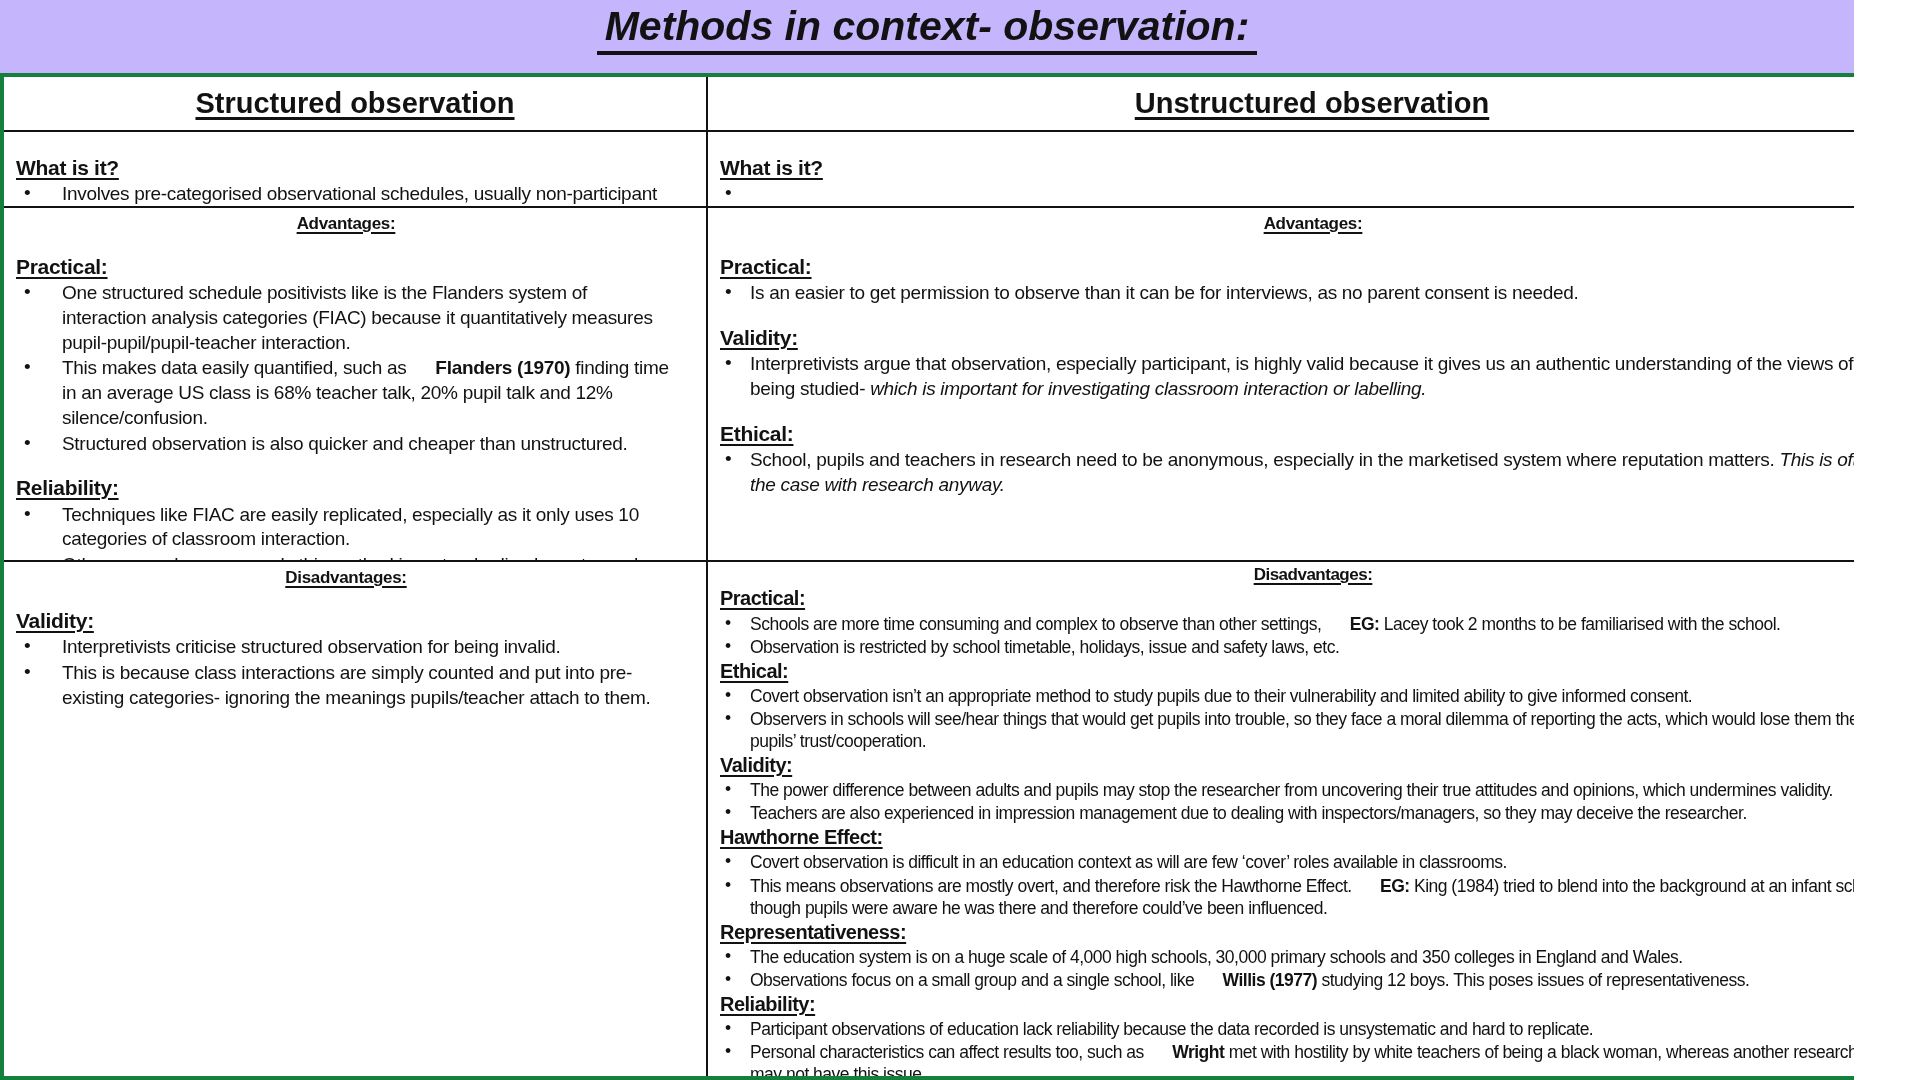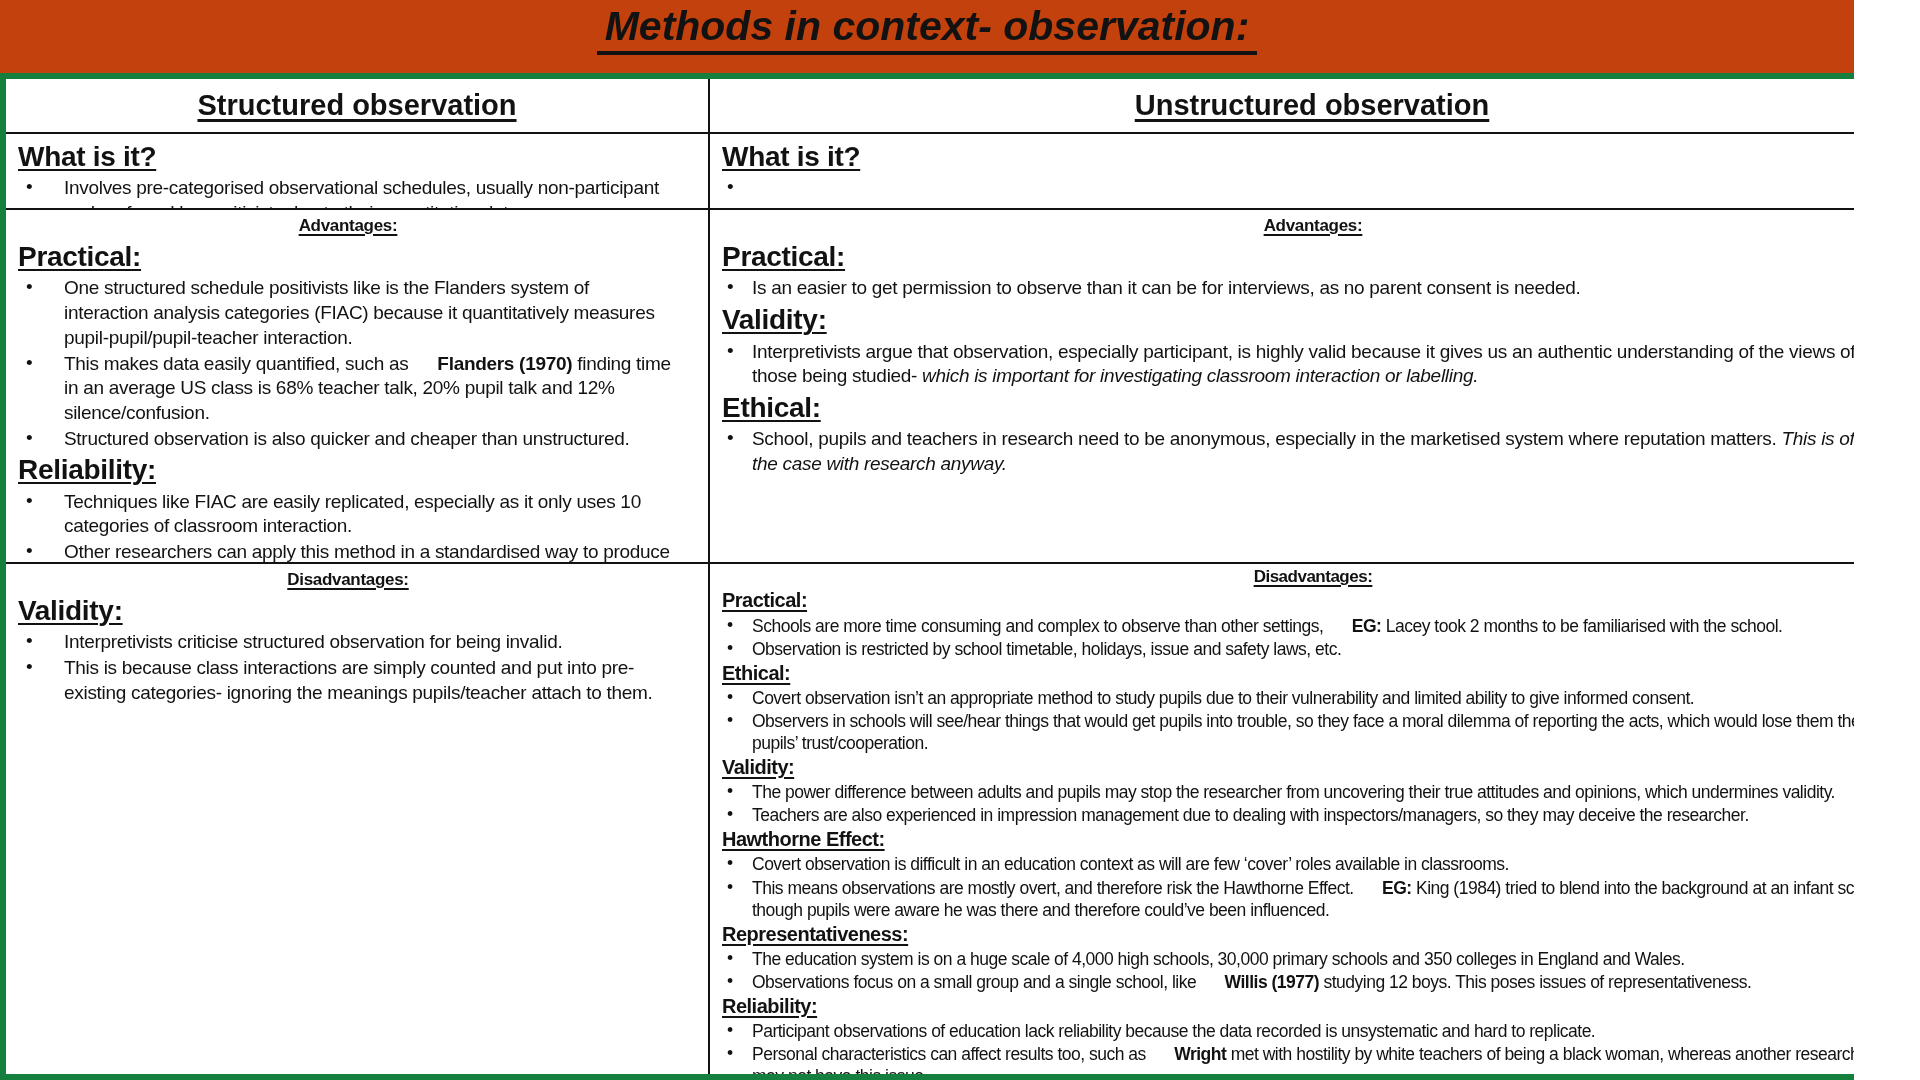--- a/index.html
+++ b/index.html
@@ -1,34 +1,34 @@
 <!DOCTYPE html>
 <html><head>
 <meta charset="utf-8">
 <style>
   html,body{margin:0;padding:0;background:#fff;}
-  .page{width:1854px;height:1080px;position:relative;background:#c2410c;color:#121212;
+  .page{width:1854px;height:1080px;position:relative;background:#c4b5fd;color:#121212;
         font-family:"Liberation Sans",sans-serif;overflow:hidden;}
   .title-wrap{height:73px;display:flex;align-items:flex-start;justify-content:center;padding-top:3px;box-sizing:border-box;}
   .title-text{font-size:41px;font-weight:bold;font-style:italic;line-height:1.15;
         border-bottom:4px solid #121212;padding:0 8px 1px;}
   .obs-table{position:absolute;left:0;top:73px;width:1920px;bottom:0;box-sizing:border-box;
-        border:6px solid #15803d;display:grid;
+        border:4px solid #15803d;display:grid;
         grid-template-columns:704px 1fr;grid-template-rows:55px 76px 354px 1fr;}
   .cell{overflow:hidden;background:#fff;box-sizing:border-box;}
   .c0{border-right:2px solid #121212;}
   .r0,.r1,.r2{border-bottom:2px solid #121212;}
   .head-cell{display:flex;align-items:center;justify-content:center;}
   .head-text{font-size:29px;font-weight:bold;text-decoration:underline;
         text-decoration-thickness:2.5px;text-underline-offset:4px;}
   .body-cell{padding:4px 10px 2px 12px;font-size:19px;line-height:1.3;letter-spacing:-0.3px;}
   .c0.body-cell{padding-right:30px;}
   .cell-heading{text-align:center;font-size:17px;font-weight:bold;margin:1px 0 2px;}
   .u{text-decoration:underline;text-decoration-thickness:2px;text-underline-offset:3px;}
-  .sec-label{font-size:28px;font-weight:bold;margin:1px 0 1px;}
+  .sec-label{font-size:21px;font-weight:bold;margin:18px 0 1px;}
   ul.bullets{margin:0;padding:0;list-style:none;}
   .bullet-item{position:relative;padding-left:46px;margin:1px 0;}
   .dot{position:absolute;left:8px;top:-1px;}
   .c1 .bullet-item{padding-left:30px;}
   .c1 .dot{left:5px;}
   .r3.c1{font-size:17.5px;line-height:1.26;letter-spacing:-0.5px;padding-top:2px;}
   .r3.c1 .sec-label{font-size:20px;margin:0;}
   .r3.c1 .cell-heading{margin:0 0 1px;}
   strong{font-weight:bold;margin-left:24px;}
   em{font-style:italic;}

